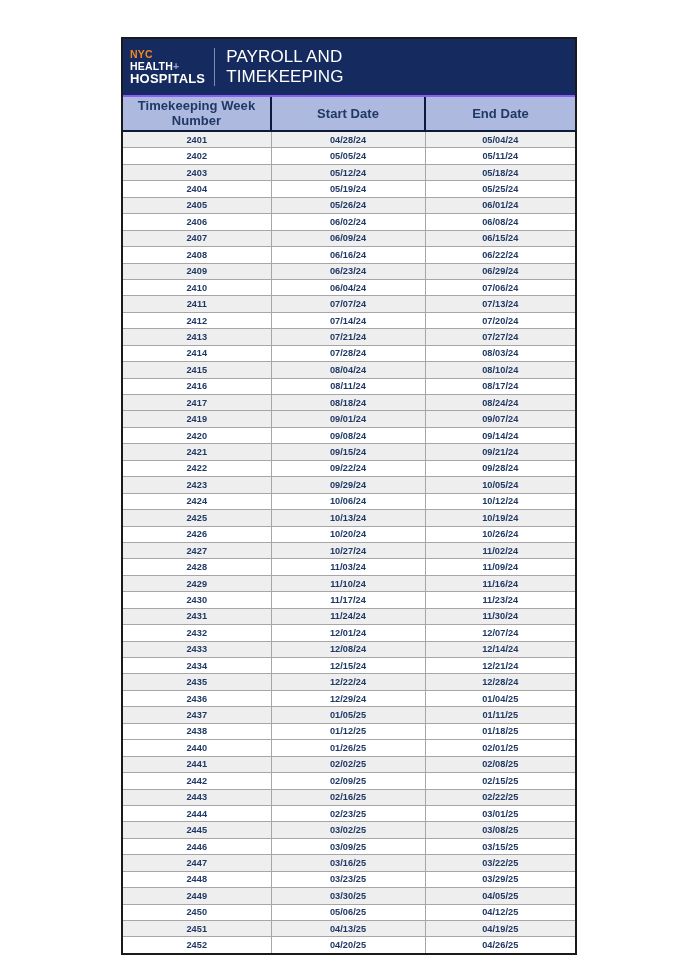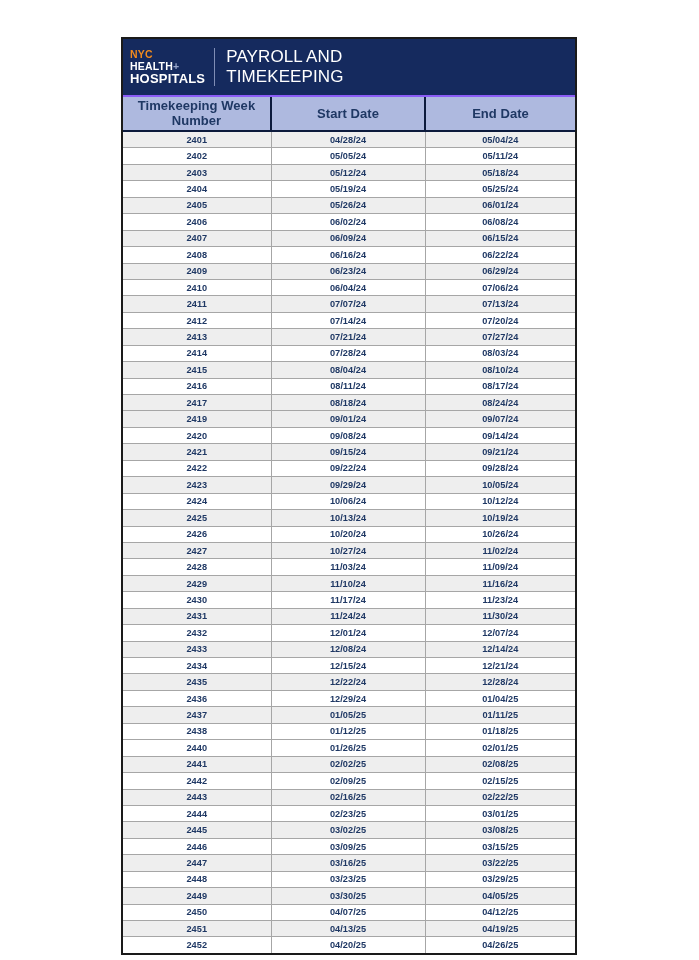--- a/index.html
+++ b/index.html
@@ -415,21 +415,21 @@
             <td>03/23/25</td>
             <td>03/29/25</td>
           </tr>
           <tr class="shade">
             <td>2449</td>
             <td>03/30/25</td>
             <td>04/05/25</td>
           </tr>
           <tr class="plain">
             <td>2450</td>
-            <td>04/07/25</td>
+            <td>05/06/25</td>
             <td>04/12/25</td>
           </tr>
           <tr class="shade">
             <td>2451</td>
             <td>04/13/25</td>
             <td>04/19/25</td>
           </tr>
           <tr class="plain">
             <td>2452</td>
             <td>04/20/25</td>

